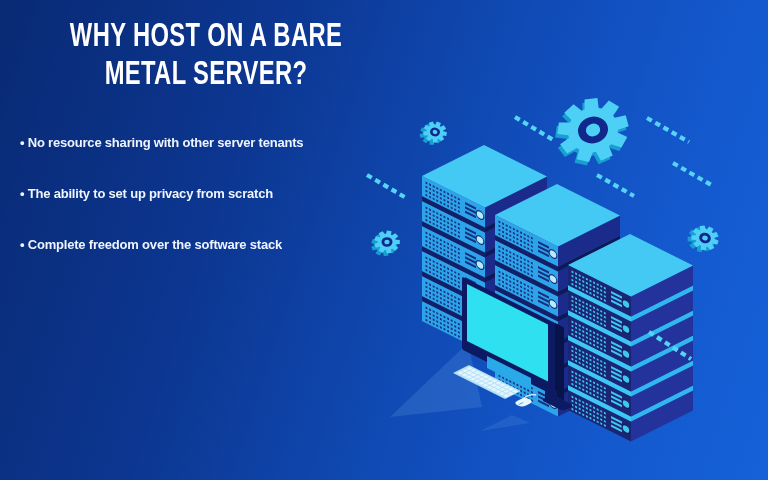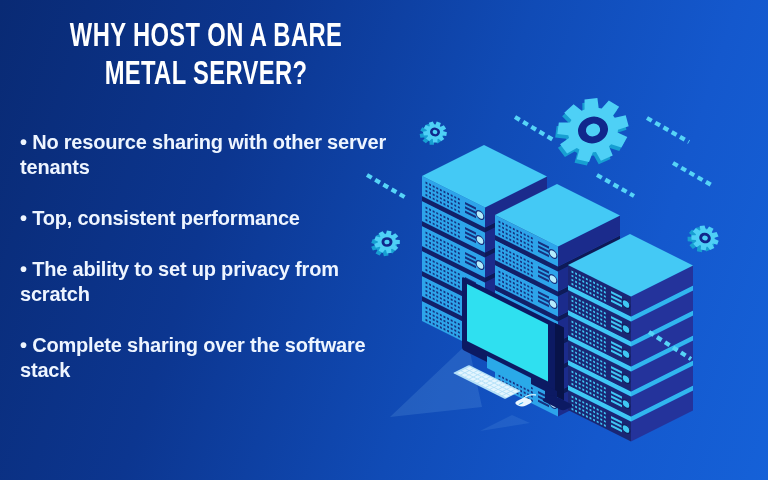--- a/index.html
+++ b/index.html
@@ -10,39 +10,38 @@
   }
   .stage{position:relative;width:676px;height:480px;}
   .title{
     position:absolute;left:0;top:16px;width:412px;text-align:center;
     color:#ffffff;font-weight:bold;font-size:33px;line-height:38px;
     letter-spacing:.5px;transform:scaleX(.72);transform-origin:206px 0;
   }
   .bullets{position:absolute;left:20px;top:130px;width:384px;}
   .bullet{
     margin:0 0 26px 0;color:#eef5ff;font-weight:bold;
-    font-size:20px;line-height:25px;letter-spacing:-.2px;
+    font-size:13px;line-height:25px;letter-spacing:-.2px;
   }
   svg.illu{position:absolute;left:360px;top:85px;}
 </style>
 </head>
 <body>
 
 <div class="stage">
 
   <div class="title">
     <div>WHY HOST ON A BARE</div>
     <div>METAL SERVER?</div>
   </div>
 
   <div class="bullets">
     <p class="bullet">• No resource sharing with other server tenants</p>
-    <p class="bullet">• Top, consistent performance</p>
     <p class="bullet">• The ability to set up privacy from scratch</p>
-    <p class="bullet">• Complete sharing over the software stack</p>
+    <p class="bullet">• Complete freedom over the software stack</p>
   </div>
 
   <svg class="illu" id="illu" width="408" height="395" viewBox="0 0 408 395">
       <g transform="translate(233,45) rotate(-15) scale(1,0.88)">
         <polygon points="35.4,-6.5 35.4,6.5 24.2,7.1 23.1,10.1 31.3,17.8 22.9,27.7 13.9,21.0 11.2,22.6 12.5,33.7 -0.3,36.0 -2.8,25.0 -5.9,24.5 -12.1,33.9 -23.3,27.4 -18.2,17.4 -20.3,15.0 -31.1,18.2 -35.5,6.0 -25.2,1.6 -25.2,-1.6 -35.5,-6.0 -31.1,-18.2 -20.3,-15.0 -18.2,-17.4 -23.3,-27.4 -12.1,-33.9 -5.9,-24.5 -2.8,-25.0 -0.3,-36.0 12.5,-33.7 11.2,-22.6 13.9,-21.0 22.9,-27.7 31.3,-17.8 23.1,-10.1 24.2,-7.1 " fill="#179fd2" transform="translate(-3,3.2)"></polygon>
         <polygon points="35.4,-6.5 35.4,6.5 24.2,7.1 23.1,10.1 31.3,17.8 22.9,27.7 13.9,21.0 11.2,22.6 12.5,33.7 -0.3,36.0 -2.8,25.0 -5.9,24.5 -12.1,33.9 -23.3,27.4 -18.2,17.4 -20.3,15.0 -31.1,18.2 -35.5,6.0 -25.2,1.6 -25.2,-1.6 -35.5,-6.0 -31.1,-18.2 -20.3,-15.0 -18.2,-17.4 -23.3,-27.4 -12.1,-33.9 -5.9,-24.5 -2.8,-25.0 -0.3,-36.0 12.5,-33.7 11.2,-22.6 13.9,-21.0 22.9,-27.7 31.3,-17.8 23.1,-10.1 24.2,-7.1 " fill="#4ed0f6"></polygon>
         <circle r="15.1" fill="#10278c"></circle>
         <circle r="7.2" fill="#4ed0f6"></circle>
       </g>
       <g transform="translate(75,47) rotate(10) scale(1,0.88)">

